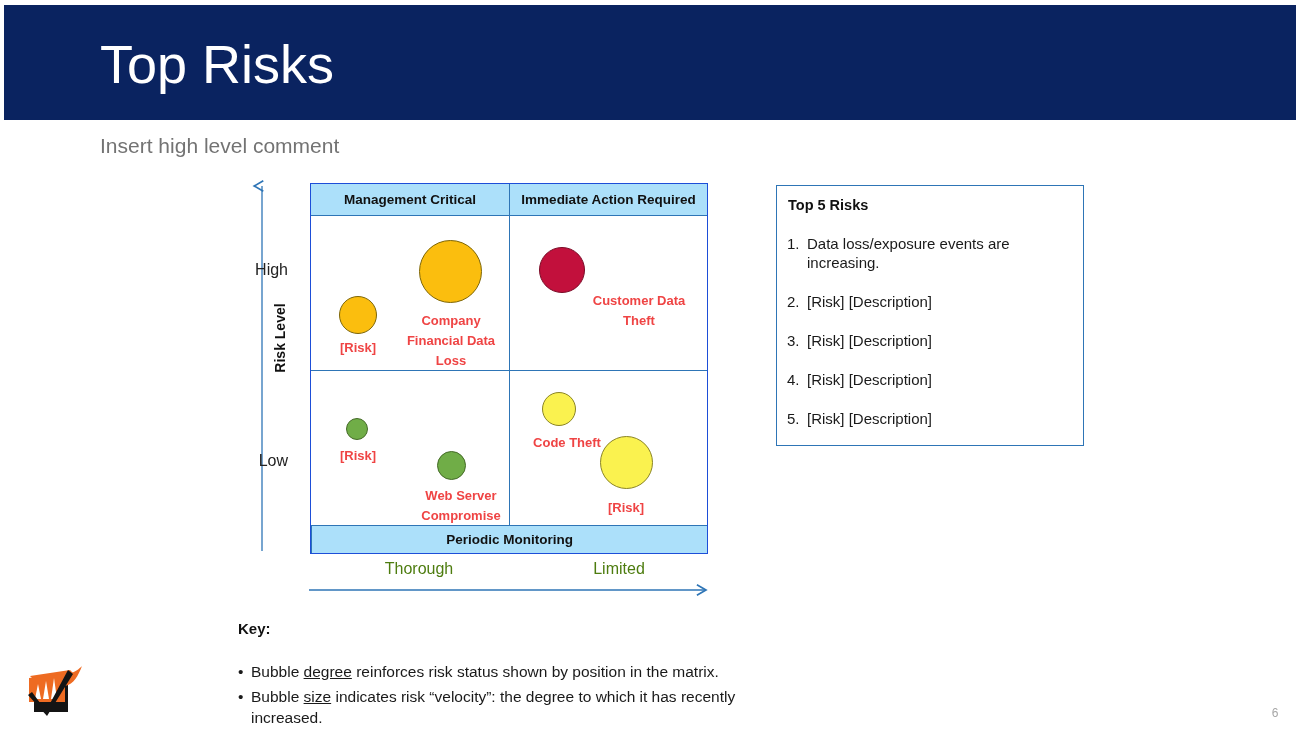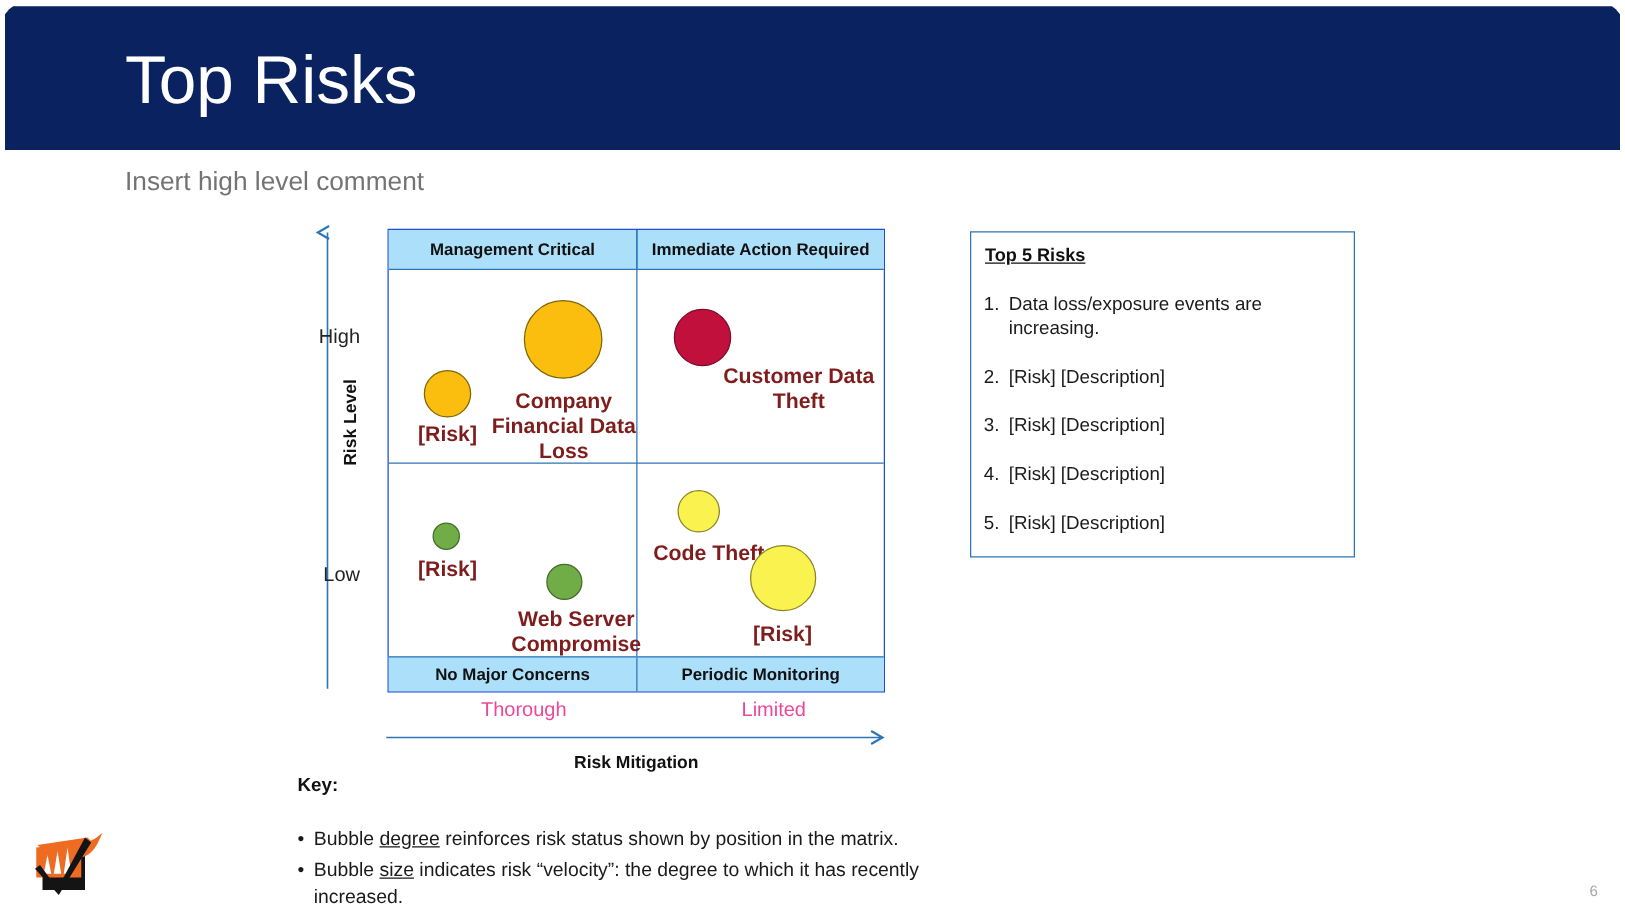--- a/index.html
+++ b/index.html
@@ -14,21 +14,20 @@
     overflow: hidden;
     position: relative;
   }
   .slide {
     position: absolute;
     left: 0; top: 0;
     width: 1300px;
     height: 736px;
     background: #ffffff;
     overflow: hidden;
-    border-radius: 25px;
   }
   
   .title-bar {
     position: absolute;
     left: 4px;
     top: 5px;
     width: 1292px;
     height: 115px;
     background: #0a2360;
   }
@@ -108,23 +107,23 @@
 
   
   .bubble {
     position: absolute;
     border-radius: 50%;
     border: 1px solid #7d6608;
     box-sizing: border-box;
   }
   .blabel {
     position: absolute;
-    font-size: 17px;
-    font-weight: bold;
-    color: #7f1d1d;
+    font-size: 13px;
+    font-weight: bold;
+    color: #ef4444;
     line-height: 20px;
     text-align: center;
     white-space: pre-line;
   }
 
   
   .axis-svg {
     position: absolute;
     left: 0; top: 0;
     width: 1300px; height: 736px;
@@ -157,21 +156,21 @@
   .tick-y {
     position: absolute;
     font-size: 16px;
     color: #222222;
     text-align: right;
     width: 70px;
   }
   .tick-x {
     position: absolute;
     font-size: 16px;
-    color: #ec4899;
+    color: #4d7c0f;
     text-align: center;
     width: 190px;
     top: 560px;
   }
 
   
   .risks-panel {
     position: absolute;
     left: 776px;
     top: 185px;
@@ -181,21 +180,20 @@
     box-sizing: border-box;
     background: #ffffff;
   }
   .risks-title {
     position: absolute;
     left: 11px;
     top: 11px;
     font-size: 14.5px;
     font-weight: bold;
     color: #111111;
-    text-decoration: underline;
   }
   .risks-list {
     position: absolute;
     left: 10px;
     top: 48px;
     width: 290px;
     margin: 0;
     padding: 0;
     list-style: none;
   }
@@ -279,37 +277,35 @@
       <marker id="arrowRight" markerWidth="10" markerHeight="10" refX="8" refY="5" orient="auto">
         <path d="M1,1 L8,5 L1,9" fill="none" stroke="#2e75b6" stroke-width="1.3"></path>
       </marker>
     </defs>
     <line x1="262" y1="551" x2="262" y2="186" stroke="#2e75b6" stroke-width="1.3" marker-end="url(#arrowUp)"></line>
     <line x1="309" y1="590" x2="706" y2="590" stroke="#2e75b6" stroke-width="1.3" marker-end="url(#arrowRight)"></line>
   </svg>
 
   <div class="axis-title-y">Risk Level</div>
 
-  <div class="axis-title-x">Risk Mitigation</div>
 
   <div class="tick-y" style="left:218px; top:261px;">High</div>
   <div class="tick-y" style="left:218px; top:452px;">Low</div>
 
   <div class="tick-x" style="left:324px;">Thorough</div>
   <div class="tick-x" style="left:524px;">Limited</div>
 
   <div class="matrix">
     <div class="band top">
       <div class="band-cell left">Management Critical</div>
       <div class="band-cell right">Immediate Action Required</div>
     </div>
     <div class="quad-divider-v"></div>
     <div class="quad-divider-h"></div>
     <div class="band bottom">
-      <div class="band-cell left">No Major Concerns</div>
       <div class="band-cell right">Periodic Monitoring</div>
     </div>
   </div>
 
   <div class="bubble" style="left:339px; top:296px; width:38px; height:38px; background:#FBBE0E;"></div>
   <div class="blabel" style="left:318px; top:338px; width:80px;">[Risk]</div>
 
   <div class="bubble" style="left:419px; top:240px; width:63px; height:63px; background:#FBBE0E;"></div>
   <div class="blabel" style="left:386px; top:311px; width:130px;">Company
 Financial Data

